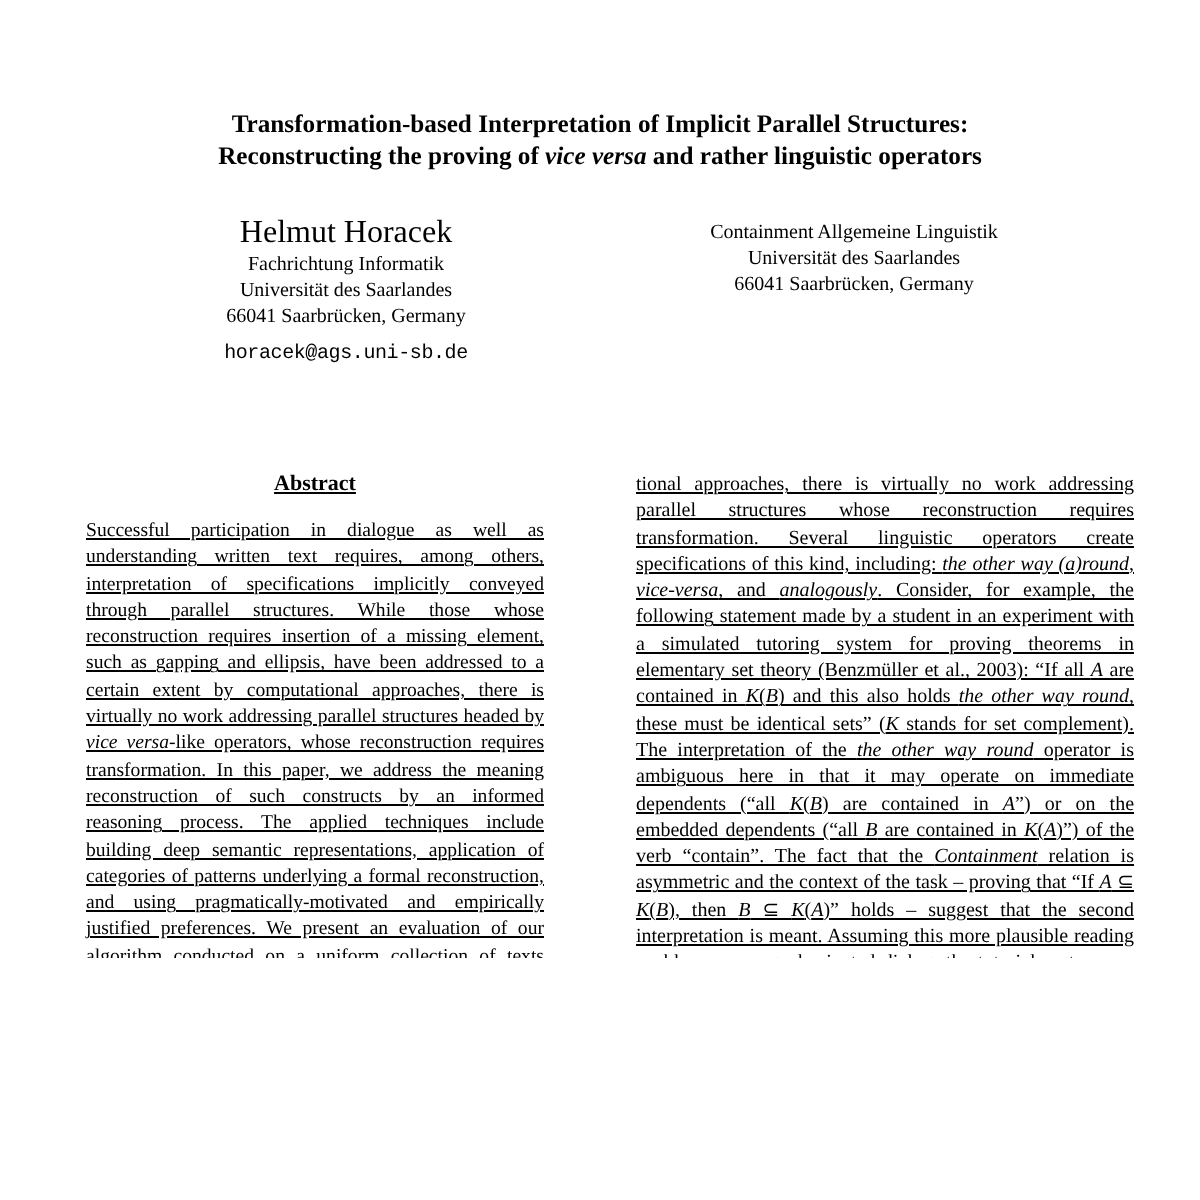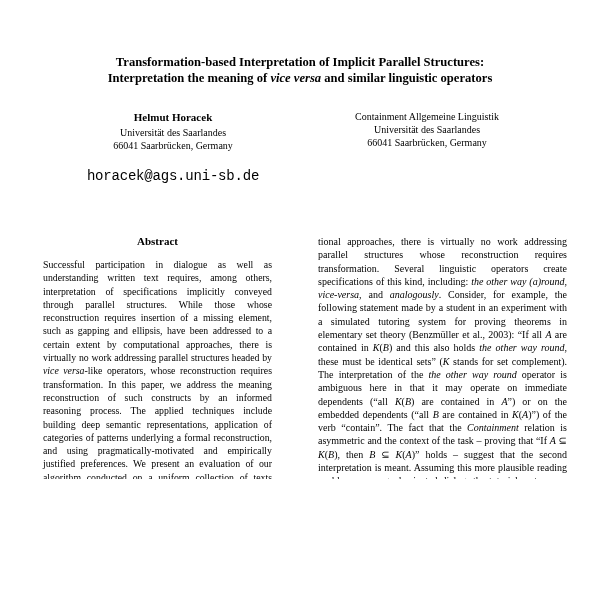--- a/index.html
+++ b/index.html
@@ -23,31 +23,32 @@
   }
   .it { font-style: italic; }
   .authors {
     display: flex;
     justify-content: center;
     gap: 64px;
     margin-top: 24px;
     text-align: center;
   }
   .author { min-width: 190px; }
-  .author-name { font-weight: bold; font-size: 11px; line-height: 14px; margin-bottom: 2px; }
+  .author-name { font-weight: normal; font-size: 16px; line-height: 14px; margin-bottom: 2px; }
   .author-line { font-size: 10px; line-height: 13px; }
   .author-email {
     font-family: "Liberation Mono", "DejaVu Sans Mono", monospace;
-    font-size: 14px; line-height: 13px; margin-top: 18px;
+    font-size: 10px; line-height: 13px; margin-top: 6px;
     letter-spacing: -0.2px;
   }
   .columns {
     display: flex;
     gap: 36px;
     margin-top: 52px;
+    text-decoration: underline;
   }
   .col { width: 50%; }
   .abstract-heading {
     text-align: center;
     font-weight: bold;
     font-size: 11px;
     margin-bottom: 11px;
   }
   .abstract-text {
     font-size: 9.8px;
@@ -67,26 +68,27 @@
   }
   .section-number { margin-right: 11px; }
 </style>
 </head>
 <body>
 
 <div class="page">
 
   <h1 class="title">
     <span>Transformation-based Interpretation of Implicit Parallel Structures:</span><br>
-    <span><span>Interpretation the meaning of </span><span class="it">vice versa</span><span> and similar linguistic operators</span></span>
+    <span><span>Reconstructing the proving of </span><span class="it">vice versa</span><span> and rather linguistic operators</span></span>
   </h1>
 
   <div class="authors">
     <div class="author">
       <div class="author-name">Helmut Horacek</div>
+      <div class="author-line">Fachrichtung Informatik</div>
       <div class="author-line">Universität des Saarlandes</div>
       <div class="author-line">66041 Saarbrücken, Germany</div>
       <div class="author-email">horacek@ags.uni-sb.de</div>
     </div>
     <div class="author">
       <div class="author-line">Containment Allgemeine Linguistik</div>
       <div class="author-line">Universität des Saarlandes</div>
       <div class="author-line">66041 Saarbrücken, Germany</div>
     </div>
   </div>

